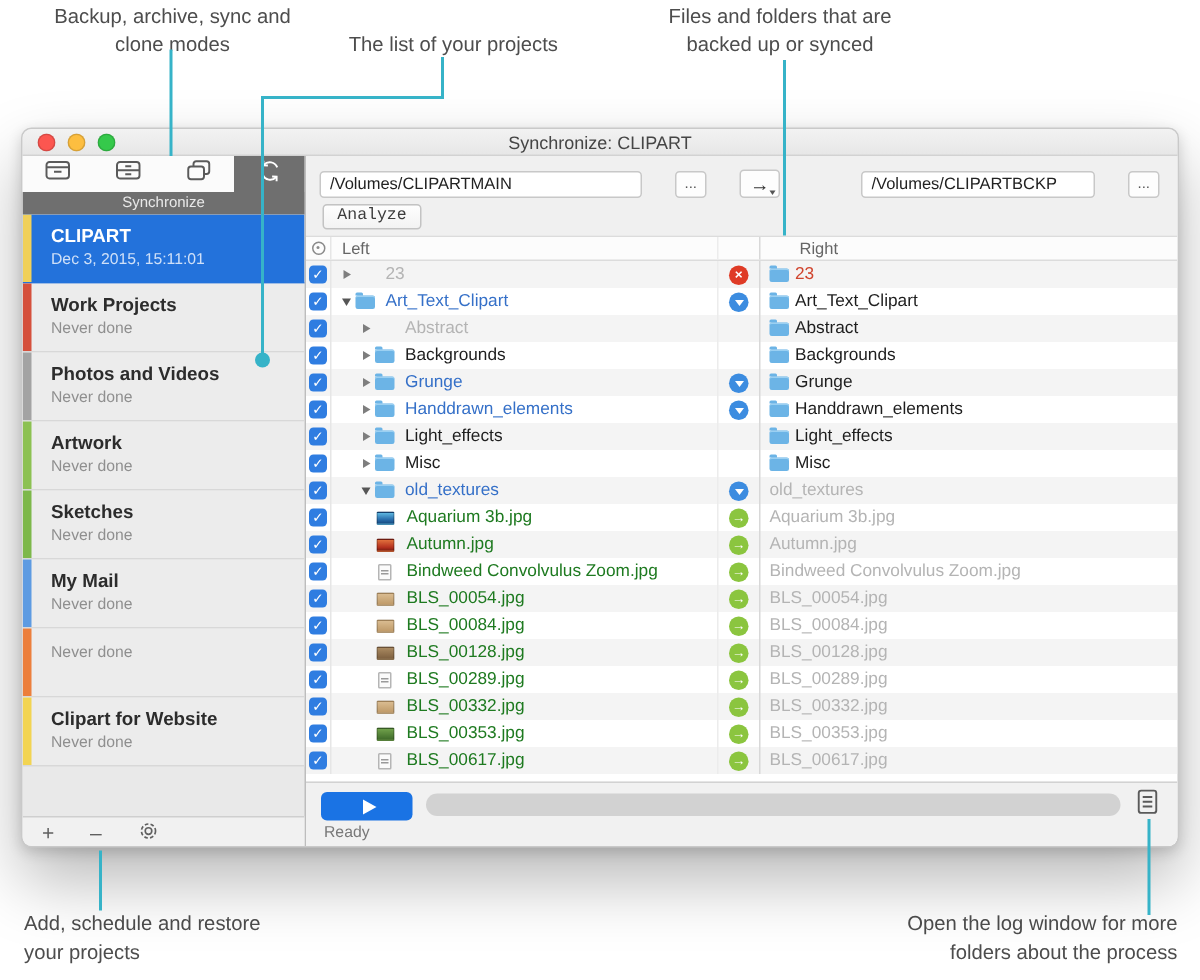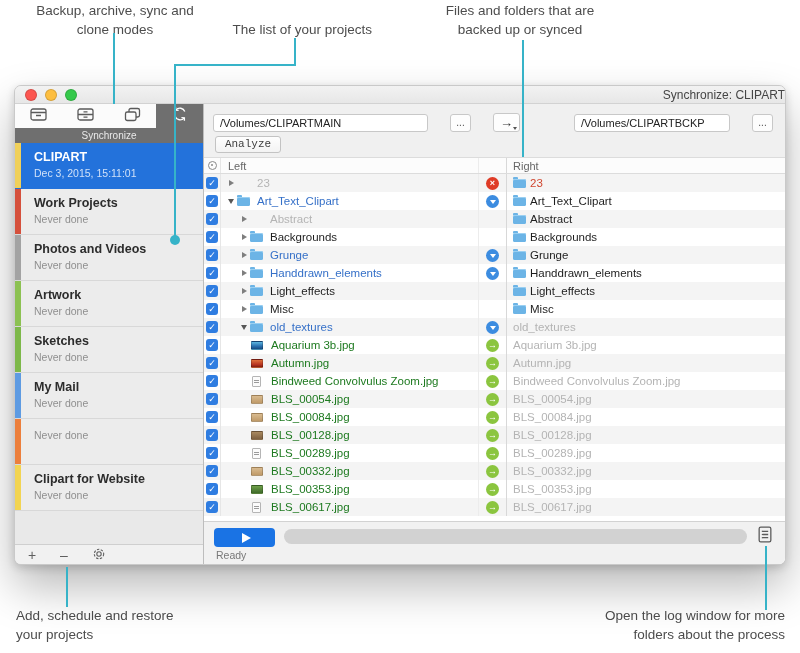--- a/index.html
+++ b/index.html
@@ -14,21 +14,21 @@
   .callout.v { width:2px; }
   .callout.h { height:2px; }
   .callout-dot { position:absolute; width:10px; height:10px; border-radius:50%; background:#36b3c8; z-index:20; }
 
   
   .window { position:absolute; left:14px; top:85px; width:772px; height:480px;
     border-radius:7px; overflow:hidden; background:#ececec;
     box-shadow:0 22px 45px rgba(0,0,0,.28), 0 3px 9px rgba(0,0,0,.16);
     border:1px solid #c9c9c9; z-index:1; }
   .titlebar { height:18px; background:linear-gradient(#f2f2f2,#e7e7e7); border-bottom:1px solid #d2d2d2;
-    display:flex; align-items:center; justify-content:flex-end; position:relative; }
+    display:flex; align-items:center; justify-content:center; position:relative; }
   .title { font-size:12px; color:#454545; }
   .lights { position:absolute; left:10px; top:3px; display:flex; gap:8px; }
   .light { width:12px; height:12px; border-radius:50%; border:1px solid rgba(0,0,0,.15); }
   .light.red{ background:#fc5650; } .light.yellow{ background:#fdbe40; } .light.green{ background:#35c94b; }
 
   .winbody { display:flex; height:460px; }
 
   
   .sidebar { width:206px; background:#e9e9e9; border-right:1px solid #bdbdbd; display:flex; flex-direction:column; }
   .mode-tabs { height:24px; display:flex; background:#fbfbfb; }
@@ -265,21 +265,21 @@
           </div>
           <button class="analyze-btn">Analyze</button>
         </div>
 
         <div class="list-header">
           <div class="col-check">
               <span class="hdr-sync-icon"></span>
             </div>
           <div class="col-left" style="padding-left:7px;">Left</div>
           <div class="col-status"></div>
-          <div class="col-right" style="padding-left:6px;">Right</div>
+          <div class="col-right" style="padding-left:26px;">Right</div>
         </div>
 
         <div class="list-body">
             <div class="frow">
               <div class="col-check">
                 <span class="checkbox">✓</span>
               </div>
               <div class="col-left" style="padding-left: 4px;">
                 <span class="disc r">
                   <i></i>

